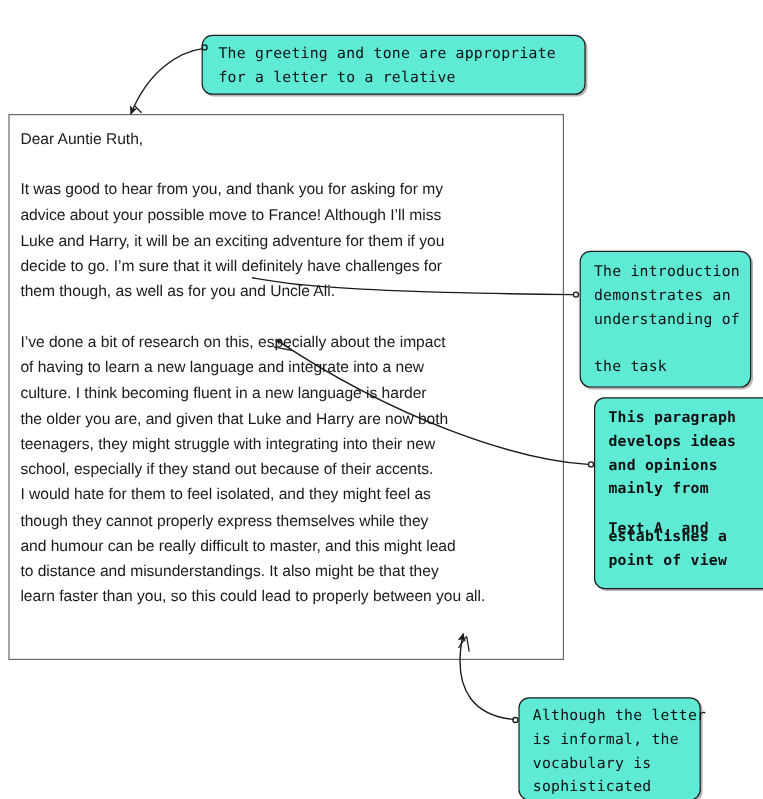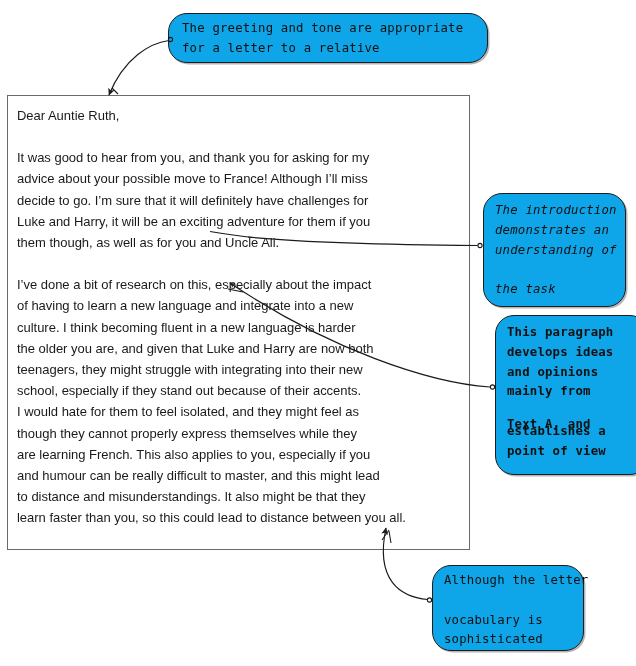--- a/index.html
+++ b/index.html
@@ -42,40 +42,41 @@
     letter-spacing: -0.02px;
   }
   .para-gap {
     height: 21px;
   }
 
   
   .callout {
     position: absolute;
     box-sizing: border-box;
-    background: #0ea5e9;
+    background: #5eead4;
     border: 1.4px solid #1d1d1d;
-    border-radius: 19px;
+    border-radius: 9px;
     box-shadow: 1.5px 1.5px 0 0 rgba(120,120,120,0.55);
+    margin-top: 16px;
   }
   .callout-text {
     font-family: "DejaVu Sans Mono", monospace;
     font-size: 12.3px;
     line-height: 19.8px;
     color: #101010;
     white-space: pre;
     letter-spacing: 0.2px;
   }
   #callout-1 {
     left: 168px;  top: 13px;  width: 320px; height: 50px;
   }
   #callout-1 .callout-text { position:absolute; left: 13px; top: 5px; }
 
   #callout-2 {
-    left: 483px; top: 193px; width: 143px; height: 114px; font-style: italic;
+    left: 483px; top: 193px; width: 143px; height: 114px;
   }
   #callout-2 .callout-text { position:absolute; left: 11px; top: 7px; }
 
   #callout-3 {
     left: 495px; top: 315px; width: 154px; height: 160px; font-weight: bold;
   }
   #callout-3 .callout-text { position:absolute; left: 11px; top: 7px; }
 
   #callout-4 {
     left: 432px; top: 565px; width: 152px; height: 86px;
@@ -98,40 +99,39 @@
   <div id="letter-box">
     <div id="letter-inner">
 
       <div class="letter-line">Dear Auntie Ruth,</div>
 
       <div class="para-gap"></div>
 
       <div>
         <div class="letter-line">It was good to hear from you, and thank you for asking for my</div>
         <div class="letter-line">advice about your possible move to France! Although I’ll miss</div>
+        <div class="letter-line">Luke and Harry, it will be an exciting adventure for them if you</div>
         <div class="letter-line">decide to go. I’m sure that it will definitely have challenges for</div>
-        <div class="letter-line">Luke and Harry, it will be an exciting adventure for them if you</div>
         <div class="letter-line">them though, as well as for you and Uncle Ali.</div>
       </div>
 
       <div class="para-gap"></div>
 
       <div>
         <div class="letter-line">I’ve done a bit of research on this, especially about the impact</div>
         <div class="letter-line">of having to learn a new language and integrate into a new</div>
         <div class="letter-line">culture. I think becoming fluent in a new language is harder</div>
         <div class="letter-line">the older you are, and given that Luke and Harry are now both</div>
         <div class="letter-line">teenagers, they might struggle with integrating into their new</div>
         <div class="letter-line">school, especially if they stand out because of their accents.</div>
         <div class="letter-line">I would hate for them to feel isolated, and they might feel as</div>
         <div class="letter-line">though they cannot properly express themselves while they</div>
-        <div class="letter-line">are learning French. This also applies to you, especially if you</div>
         <div class="letter-line">and humour can be really difficult to master, and this might lead</div>
         <div class="letter-line">to distance and misunderstandings. It also might be that they</div>
-        <div class="letter-line">learn faster than you, so this could lead to distance between you all.</div>
+        <div class="letter-line">learn faster than you, so this could lead to properly between you all.</div>
       </div>
 
     </div>
   </div>
 
   <div class="callout" id="callout-1">
     <div class="callout-text">The greeting and tone are appropriate</div>
     <div class="callout-text" style="position:absolute;left:13px;top:24.8px;">for a letter to a relative</div>
   </div>
 
@@ -147,20 +147,21 @@
     <div class="callout-text" style="position:absolute;left:11px;top:26.8px;">develops ideas</div>
     <div class="callout-text" style="position:absolute;left:11px;top:46.6px;">and opinions</div>
     <div class="callout-text" style="position:absolute;left:11px;top:66.4px;">mainly from</div>
     <div class="callout-text" style="position:absolute;left:11px;top:99px;">Text A, and</div>
     <div class="callout-text" style="position:absolute;left:11px;top:106px;">establishes a</div>
     <div class="callout-text" style="position:absolute;left:11px;top:125.8px;">point of view</div>
   </div>
 
   <div class="callout" id="callout-4">
     <div class="callout-text">Although the letter</div>
+    <div class="callout-text" style="position:absolute;left:11px;top:24.8px;">is informal, the</div>
     <div class="callout-text" style="position:absolute;left:11px;top:44.6px;text-align:center;">vocabulary is</div>
     <div class="callout-text" style="position:absolute;left:11px;top:64.4px;">sophisticated</div>
   </div>
 
   <svg id="arrows" viewBox="0 0 636 666">
     <defs>
       <marker id="ah" viewBox="0 0 10 10" refX="8.5" refY="5" markerWidth="7" markerHeight="7" orient="auto-start-reverse">
         <path d="M 0.5 0.8 L 9.2 5 L 0.5 9.2 L 2.6 5 Z" fill="#1a1a1a"></path>
       </marker>
       <marker id="ah-small" viewBox="0 0 10 10" refX="8.5" refY="5" markerWidth="5.6" markerHeight="5.6" orient="auto-start-reverse">

